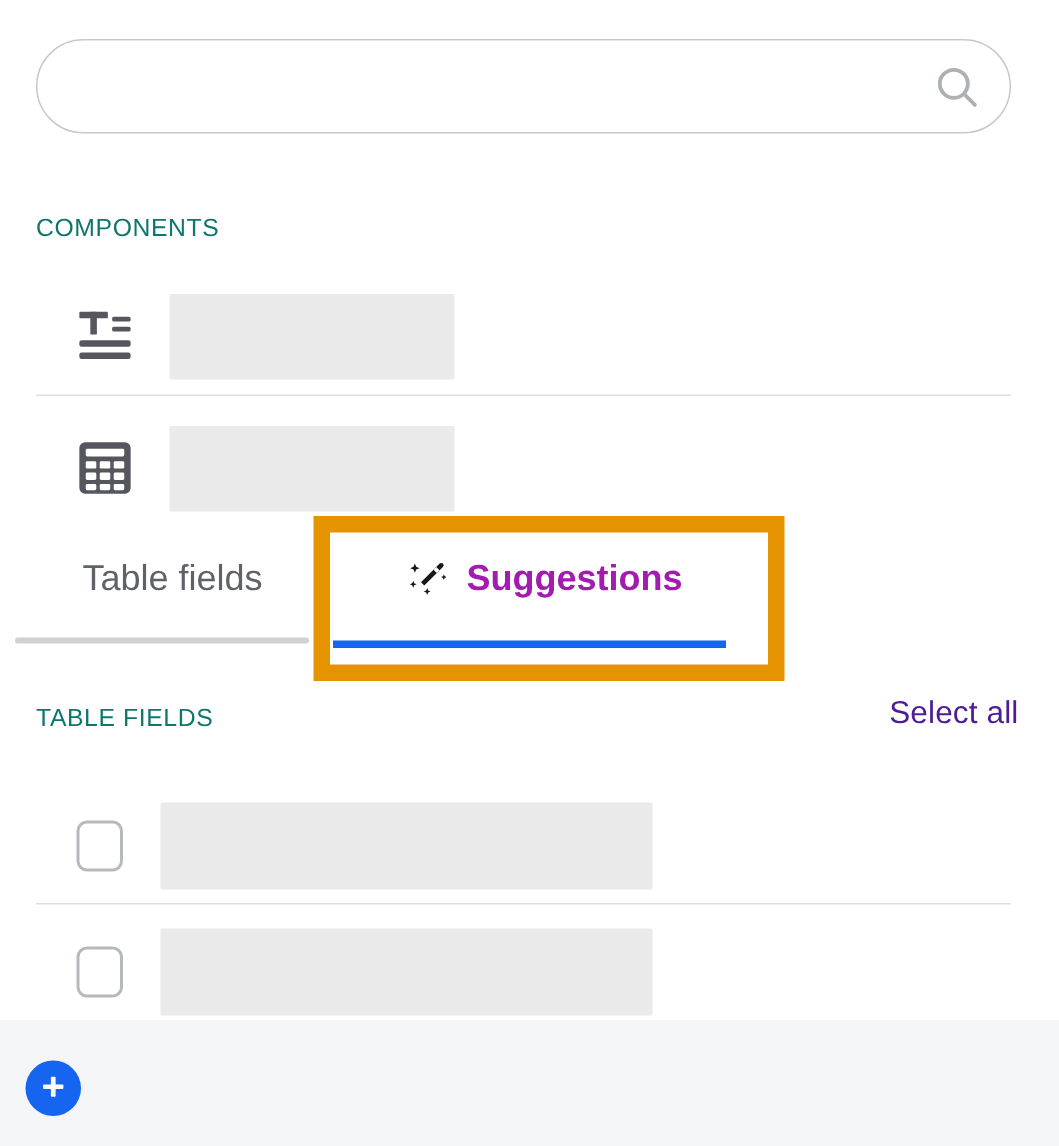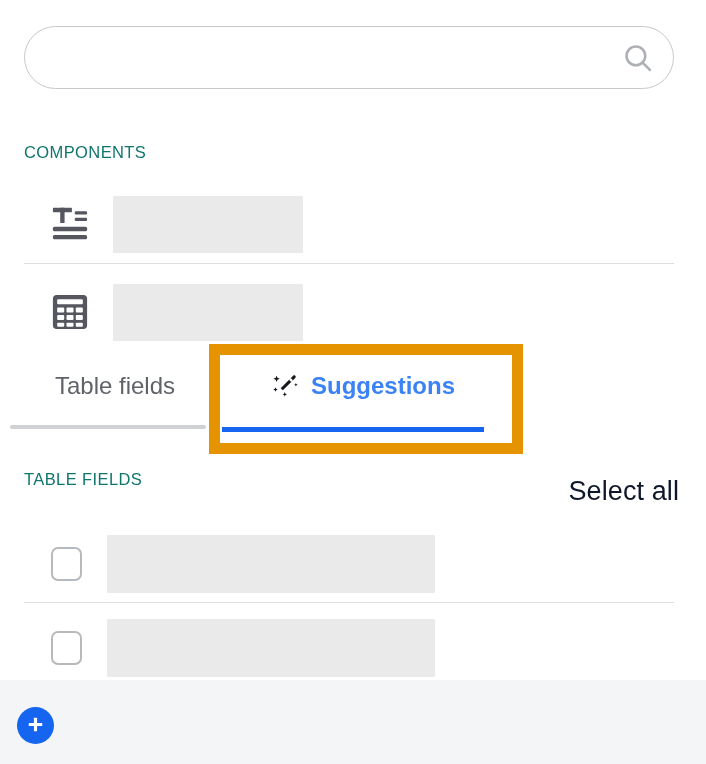--- a/index.html
+++ b/index.html
@@ -58,23 +58,23 @@
     font-weight: 400;
     letter-spacing: 0.4px;
     color: #0f766e;
   }
   #components-header { left: 24px; top: 143px; }
   #tablefields-header { left: 24px; top: 470px; }
 
   .select-all {
     position: absolute;
     right: 27px;
-    top: 476px;
-    font-size: 27px;
-    color: #0f172a;
+    top: 464px;
+    font-size: 21px;
+    color: #4c1d95;
     cursor: pointer;
     letter-spacing: 0.1px;
   }
 
   
   .comp-row {
     position: absolute;
     left: 24px;
     width: 650px;
     display: flex;
@@ -133,21 +133,21 @@
     left: 24px;
     top: 0;
     width: 182px;
     color: #5f6368;
     font-weight: 400;
   }
   #tab-suggestions {
     left: 218px;
     top: 0;
     width: 290px;
-    color: #3b82f6;
+    color: #a21caf;
     font-weight: 700;
   }
   .tab-wand {
     width: 30px;
     height: 30px;
     margin-right: 10px;
     display: flex;
     align-items: center;
     justify-content: center;
     flex: 0 0 auto;

